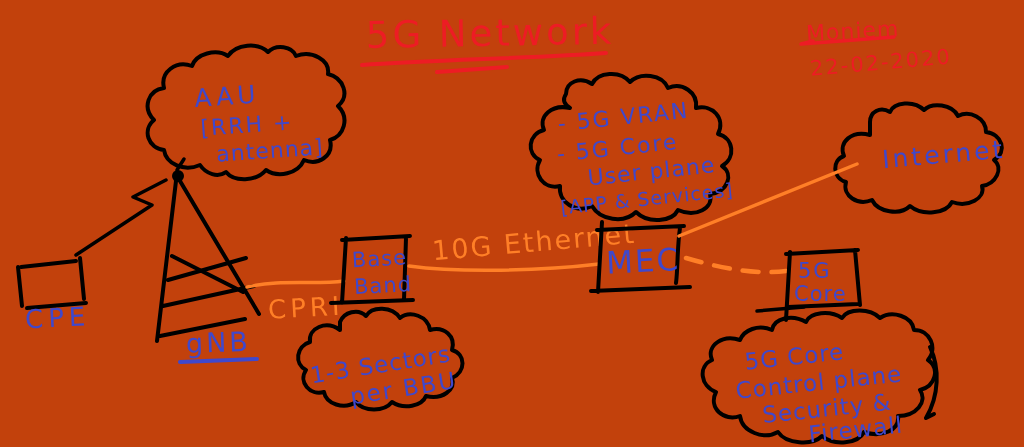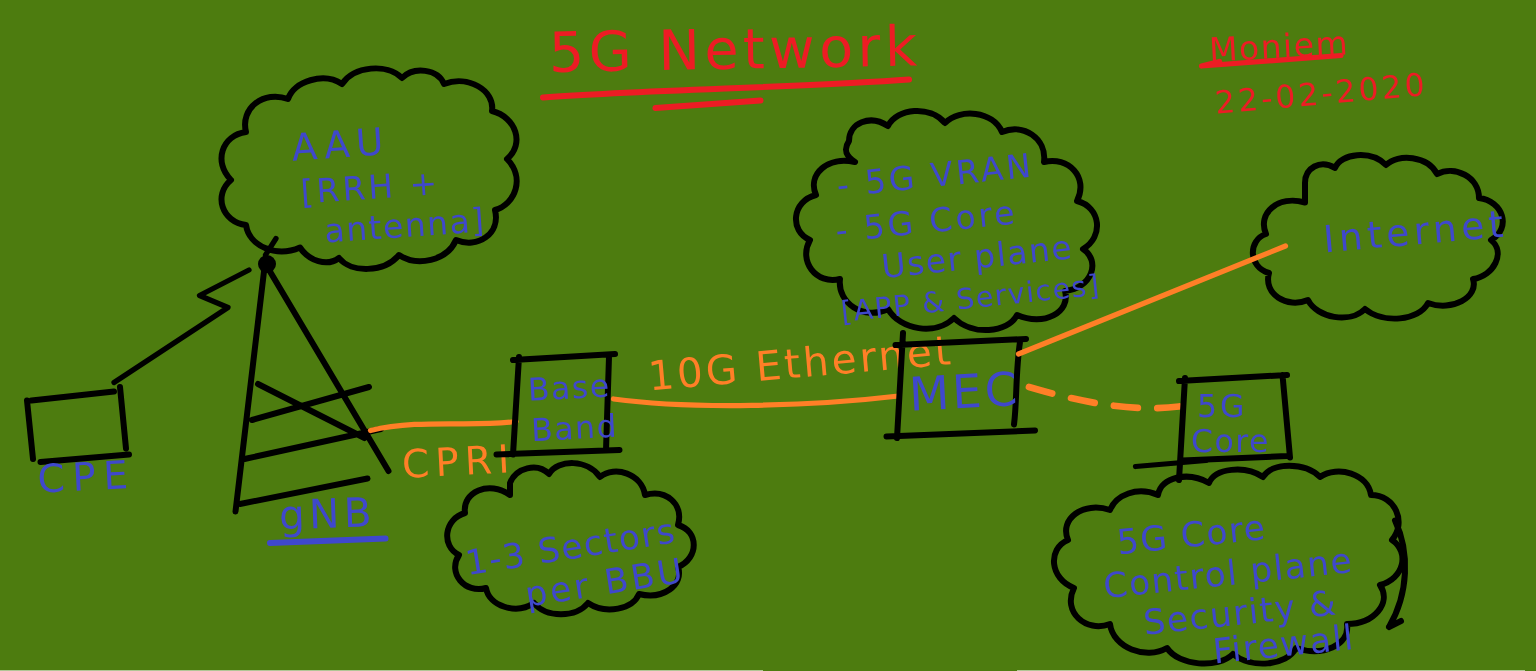--- a/index.html
+++ b/index.html
@@ -1,17 +1,17 @@
 <!DOCTYPE html>
 <html style="--ink-red: #ed1c24; --ink-blue: #3f48cc; --ink-orange: #ff7f27; --ink-black: #000000;"><head>
 <meta charset="utf-8">
 <style>
   html,body{margin:0;padding:0;background:#fff;}
   .canvas{
-    width:1024px;height:447px;background:#4d7c0f;position:relative;overflow:hidden;
+    width:1024px;height:447px;background:#c2410c;position:relative;overflow:hidden;
     font-family:"DejaVu Sans", sans-serif;
   }
   svg{display:block;}
   .ink{fill:none;stroke-linecap:round;stroke-linejoin:round;}
   .black{stroke:var(--ink-black,#000);}
   .orange-s{stroke:var(--ink-orange,#ff7f27);}
   .red-s{stroke:var(--ink-red,#ed1c24);}
   .blue-s{stroke:var(--ink-blue,#3f48cc);}
   text{font-family:"DejaVu Sans", sans-serif;}
   .t-blue{fill:var(--ink-blue,#3f48cc);}

